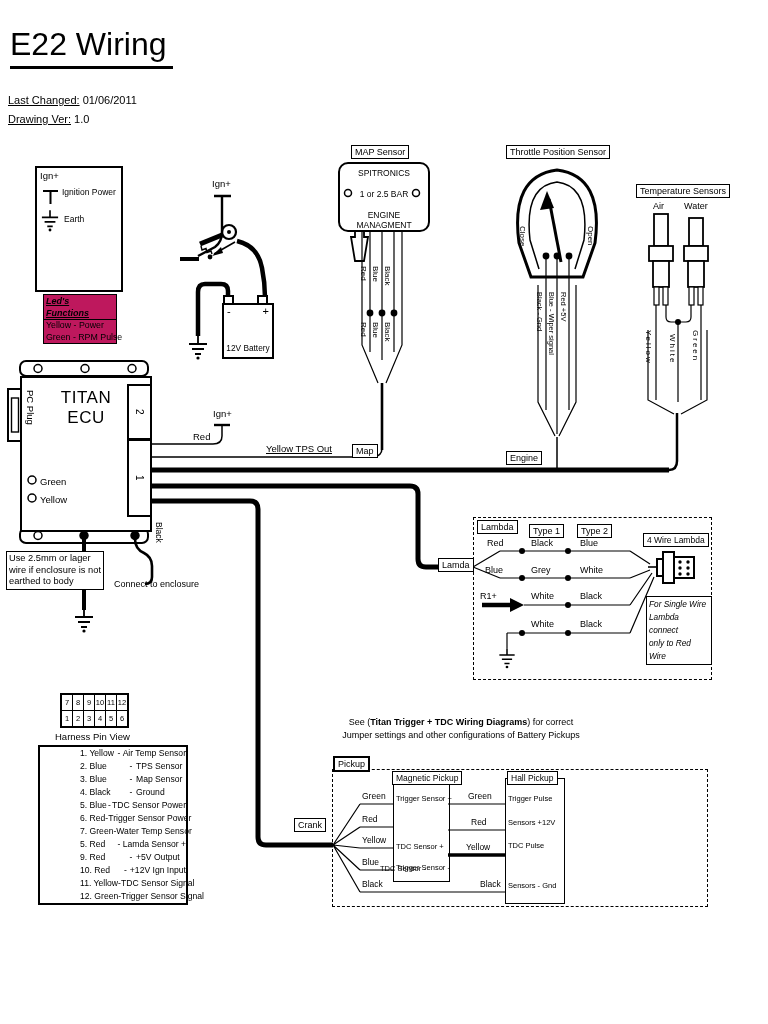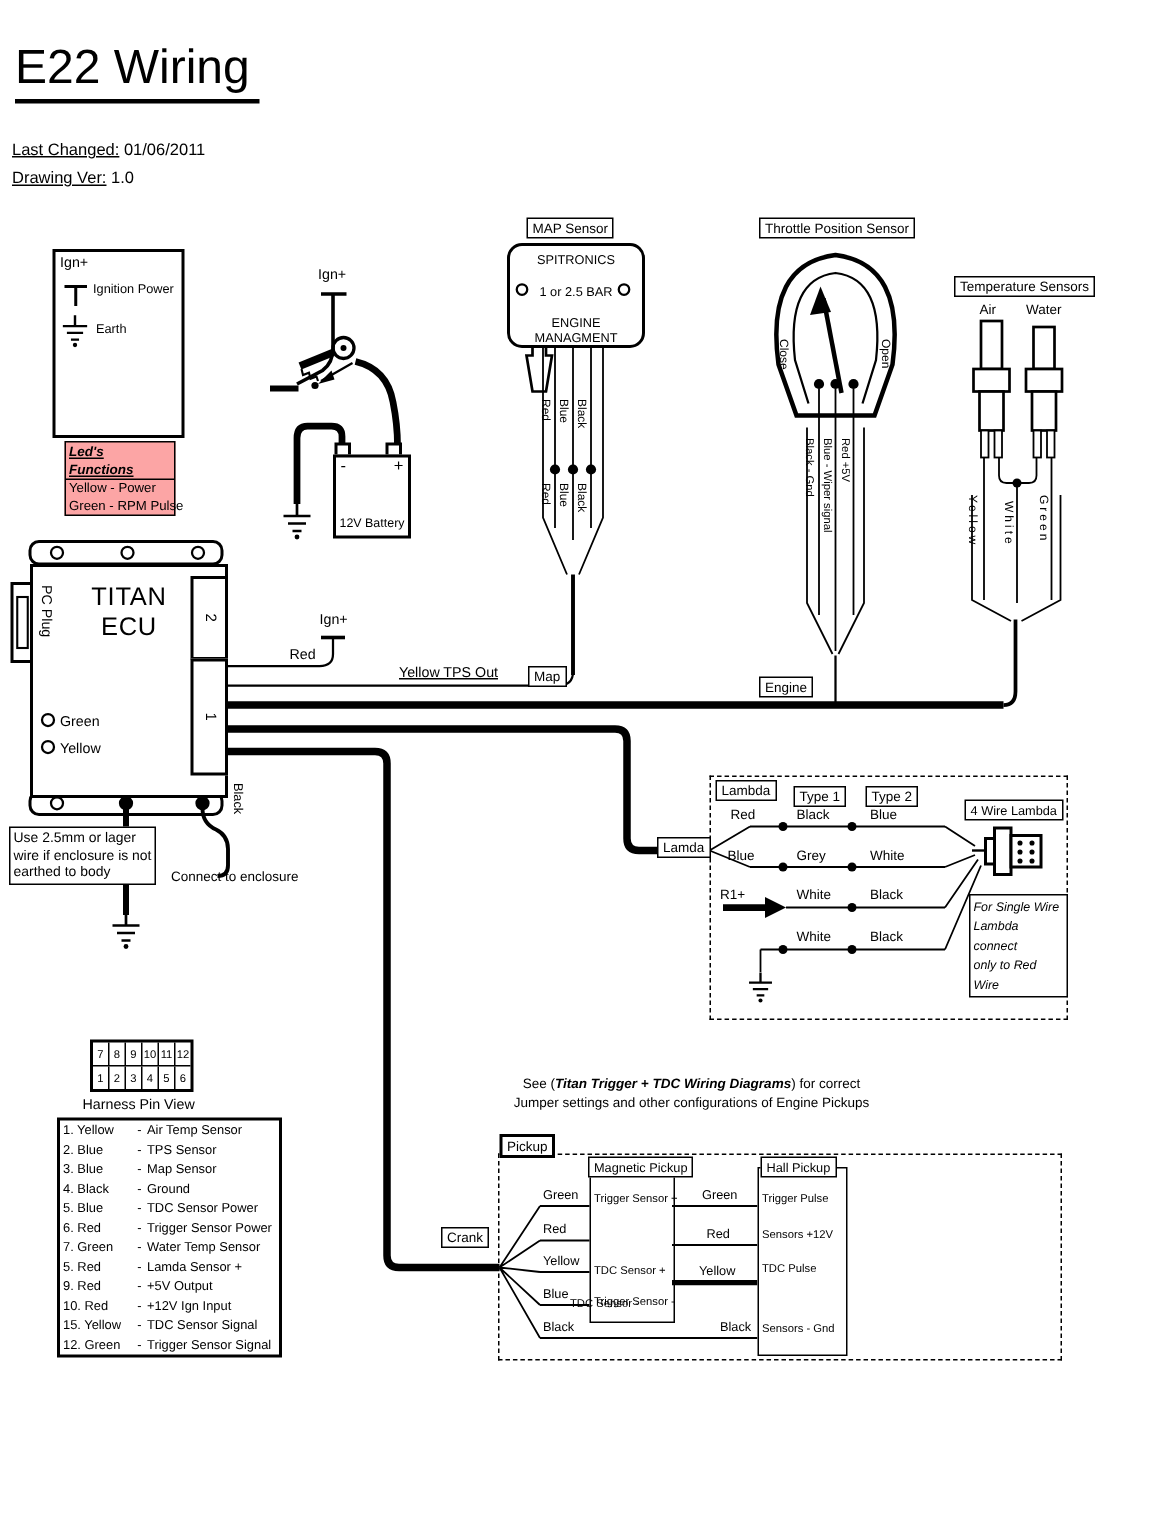--- a/index.html
+++ b/index.html
@@ -12,21 +12,21 @@
   .v{writing-mode:vertical-rl;white-space:nowrap;}
   .ul{text-decoration:underline;}
   svg{position:absolute;left:0;top:0;z-index:1;}
   .lay{z-index:3;}
   .dashbox{position:absolute;border:1.6px dashed #000;z-index:2;}
   .cellrow{display:flex;}
   .cell{width:10px;height:15px;border-left:1px solid #000;font-size:7.5px;
         display:flex;align-items:center;justify-content:center;}
   .cell:first-child{border-left:none;}
   .pinrow{display:flex;font-size:8.6px;line-height:13px;white-space:nowrap;}
-  .pinrow .id{width:46px;padding-left:2px;}
+  .pinrow .id{width:46px;padding-left:2px;margin-left:38px;}
   .pinrow .dash{width:10px;text-align:center;}
 </style>
 </head>
 <body>
 
 <div id="page">
 
 <svg width="768" height="1024" viewBox="0 0 768 1024">
   <defs>
     <g id="gnd" stroke="#000" stroke-width="1.8" fill="none">
@@ -205,21 +205,21 @@
 <div class="a lay" style="left:8px;top:113px;font-size:11px;">
   <span class="ul">Drawing Ver:</span>
   <span>1.0</span>
 </div>
 
 <div class="a lay" style="left:35px;top:166px;width:84px;height:122px;border:2px solid #000;"></div>
 <div class="a lay t" style="left:40px;top:170px;font-size:9.5px;">Ign+</div>
 <div class="a lay t" style="left:62px;top:187px;font-size:8.5px;">Ignition Power</div>
 <div class="a lay t" style="left:64px;top:214px;font-size:8.5px;">Earth</div>
 
-<div class="a lay" style="left:43px;top:294px;width:72px;border:1.5px solid #000;background:#fca5a5;">
+<div class="a lay" style="left:43px;top:294px;width:72px;border:1.5px solid #000;background:#be185d;">
   <div style="font-size:9px;line-height:12px;font-weight:bold;font-style:italic;text-decoration:underline;border-bottom:1px solid #000;padding:0 2px;">Led's Functions</div>
   <div class="t" style="padding:0 2px;font-size:8.8px;line-height:11.5px;">Yellow - Power</div>
   <div class="t" style="padding:0 2px;font-size:8.8px;line-height:11.5px;">Green - RPM Pulse</div>
 </div>
 
 <div class="a lay t" style="left:212px;top:178px;font-size:9.5px;">Ign+</div>
 <div class="a lay" style="left:222px;top:303px;width:48px;height:52px;border:2.5px solid #000;background:#fff;">
   <span style="position:absolute;left:3px;top:0;font-size:11px;">-</span>
   <span style="position:absolute;right:3px;top:0;font-size:11px;">+</span>
   <div style="position:absolute;left:0;right:0;bottom:4px;text-align:center;font-size:8.3px;">12V Battery</div>
@@ -381,34 +381,34 @@
         <span class="id">9. Red</span>
         <span class="dash">-</span>
         <span>+5V Output</span>
       </div>
   <div class="pinrow">
         <span class="id">10. Red</span>
         <span class="dash">-</span>
         <span>+12V Ign Input</span>
       </div>
   <div class="pinrow">
-        <span class="id">15. Yellow</span>
+        <span class="id">11. Yellow</span>
         <span class="dash">-</span>
         <span>TDC Sensor Signal</span>
       </div>
   <div class="pinrow">
         <span class="id">12. Green</span>
         <span class="dash">-</span>
         <span>Trigger Sensor Signal</span>
       </div>
 </div>
 
 <div class="a lay" style="left:330px;top:716px;width:262px;text-align:center;font-size:9px;line-height:13px;">
-  <span>See (</span><span style="font-weight:bold;font-style:italic;text-align:center;">Titan Trigger + TDC Wiring Diagrams</span><span>) for correct</span>
-  <div>Jumper settings and other configurations of Engine Pickups</div>
+  <span>See (</span><span style="font-weight:bold;text-align:center;">Titan Trigger + TDC Wiring Diagrams</span><span>) for correct</span>
+  <div>Jumper settings and other configurations of Battery Pickups</div>
 </div>
 <div class="dashbox" style="left:332px;top:769px;width:374px;height:136px;"></div>
 <div class="lbox" style="left:333px;top:756px;border-width:2px;">Pickup</div>
 <div class="lbox" style="left:294px;top:818px;">Crank</div>
 
 <div class="a lay t" style="left:362px;top:791px;font-size:8.5px;">Green</div>
 <div class="a lay t" style="left:362px;top:814px;font-size:8.5px;">Red</div>
 <div class="a lay t" style="left:362px;top:835px;font-size:8.5px;">Yellow</div>
 <div class="a lay t" style="left:362px;top:857px;font-size:8.5px;">Blue</div>
 <div class="a lay t" style="left:362px;top:879px;font-size:8.5px;">Black</div>

